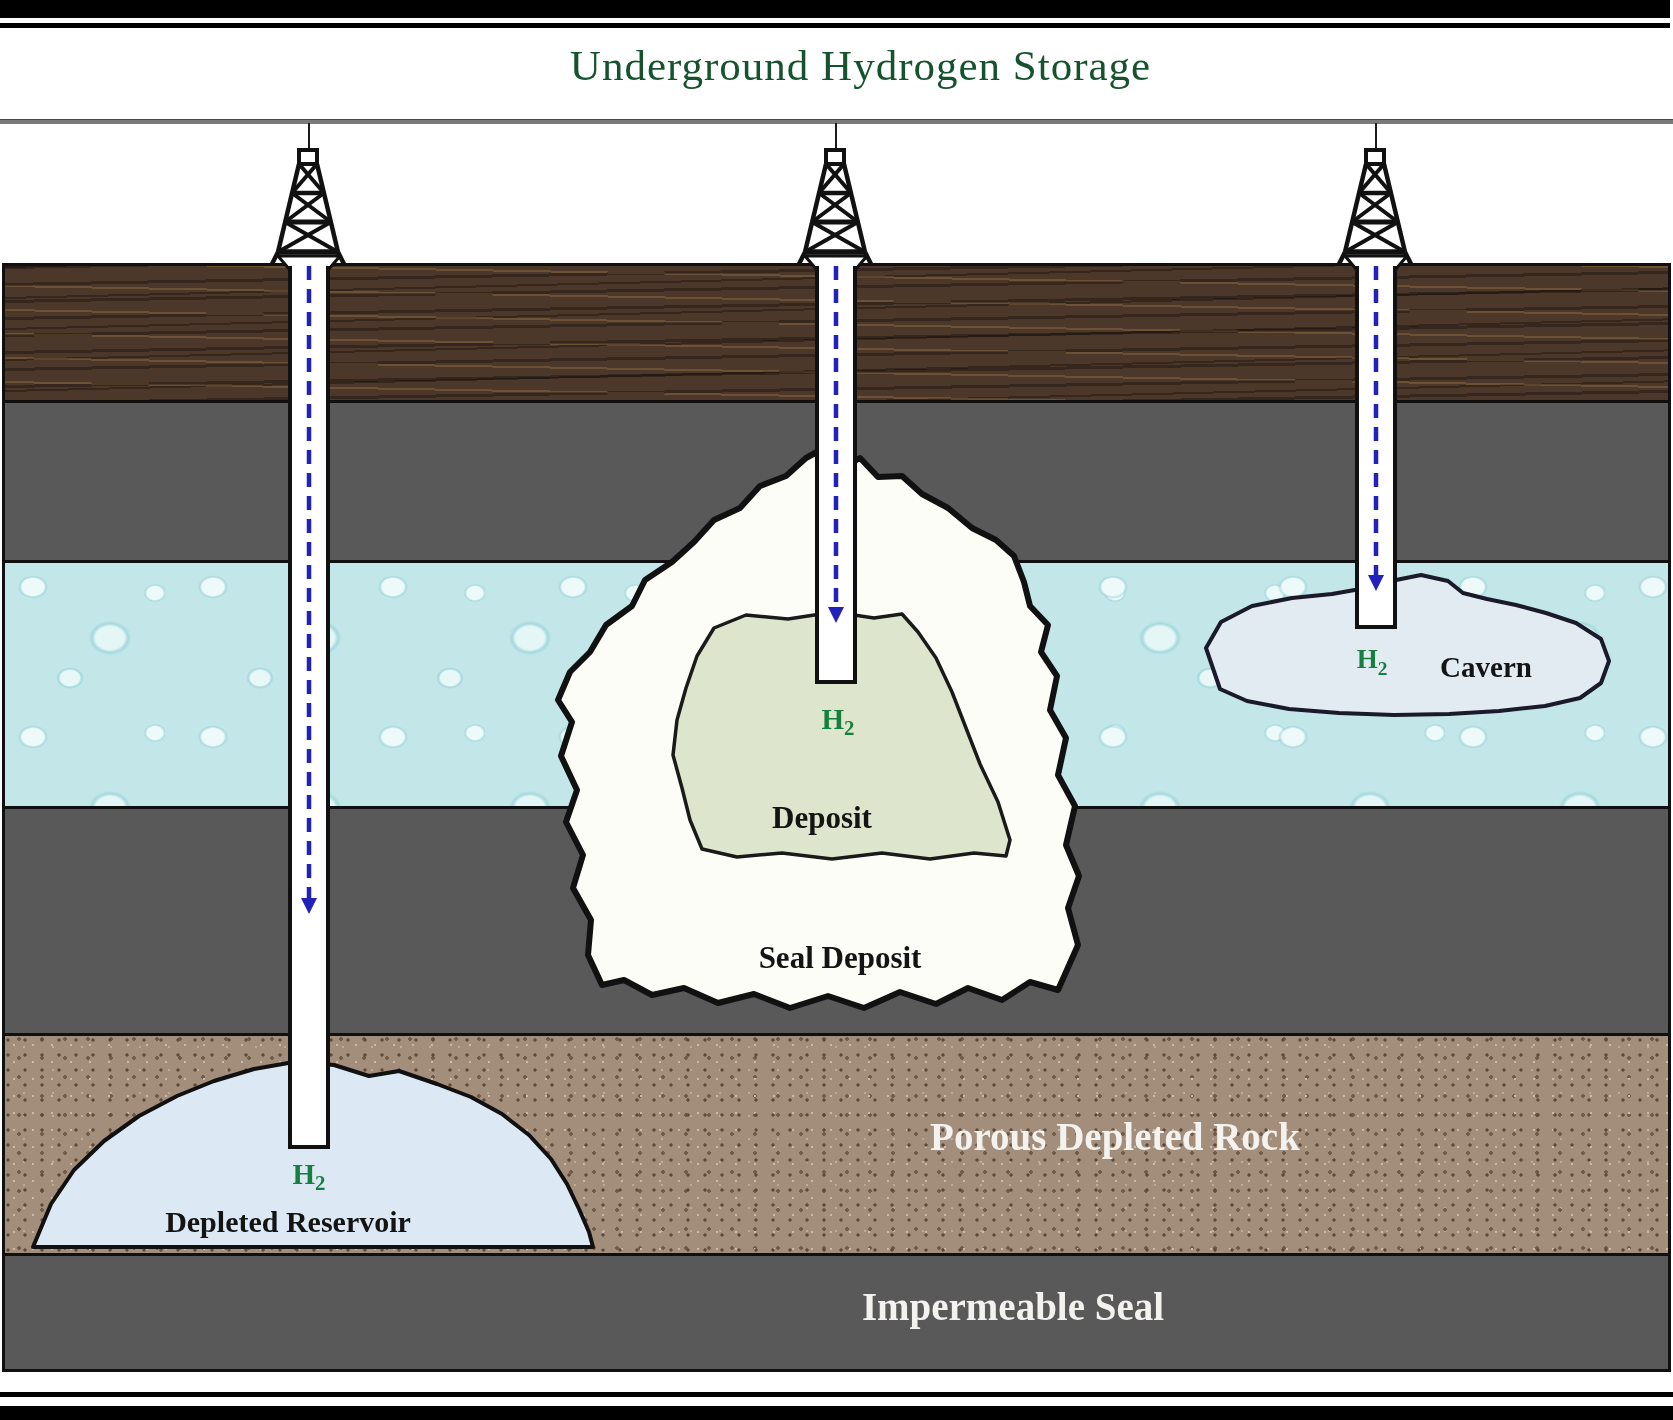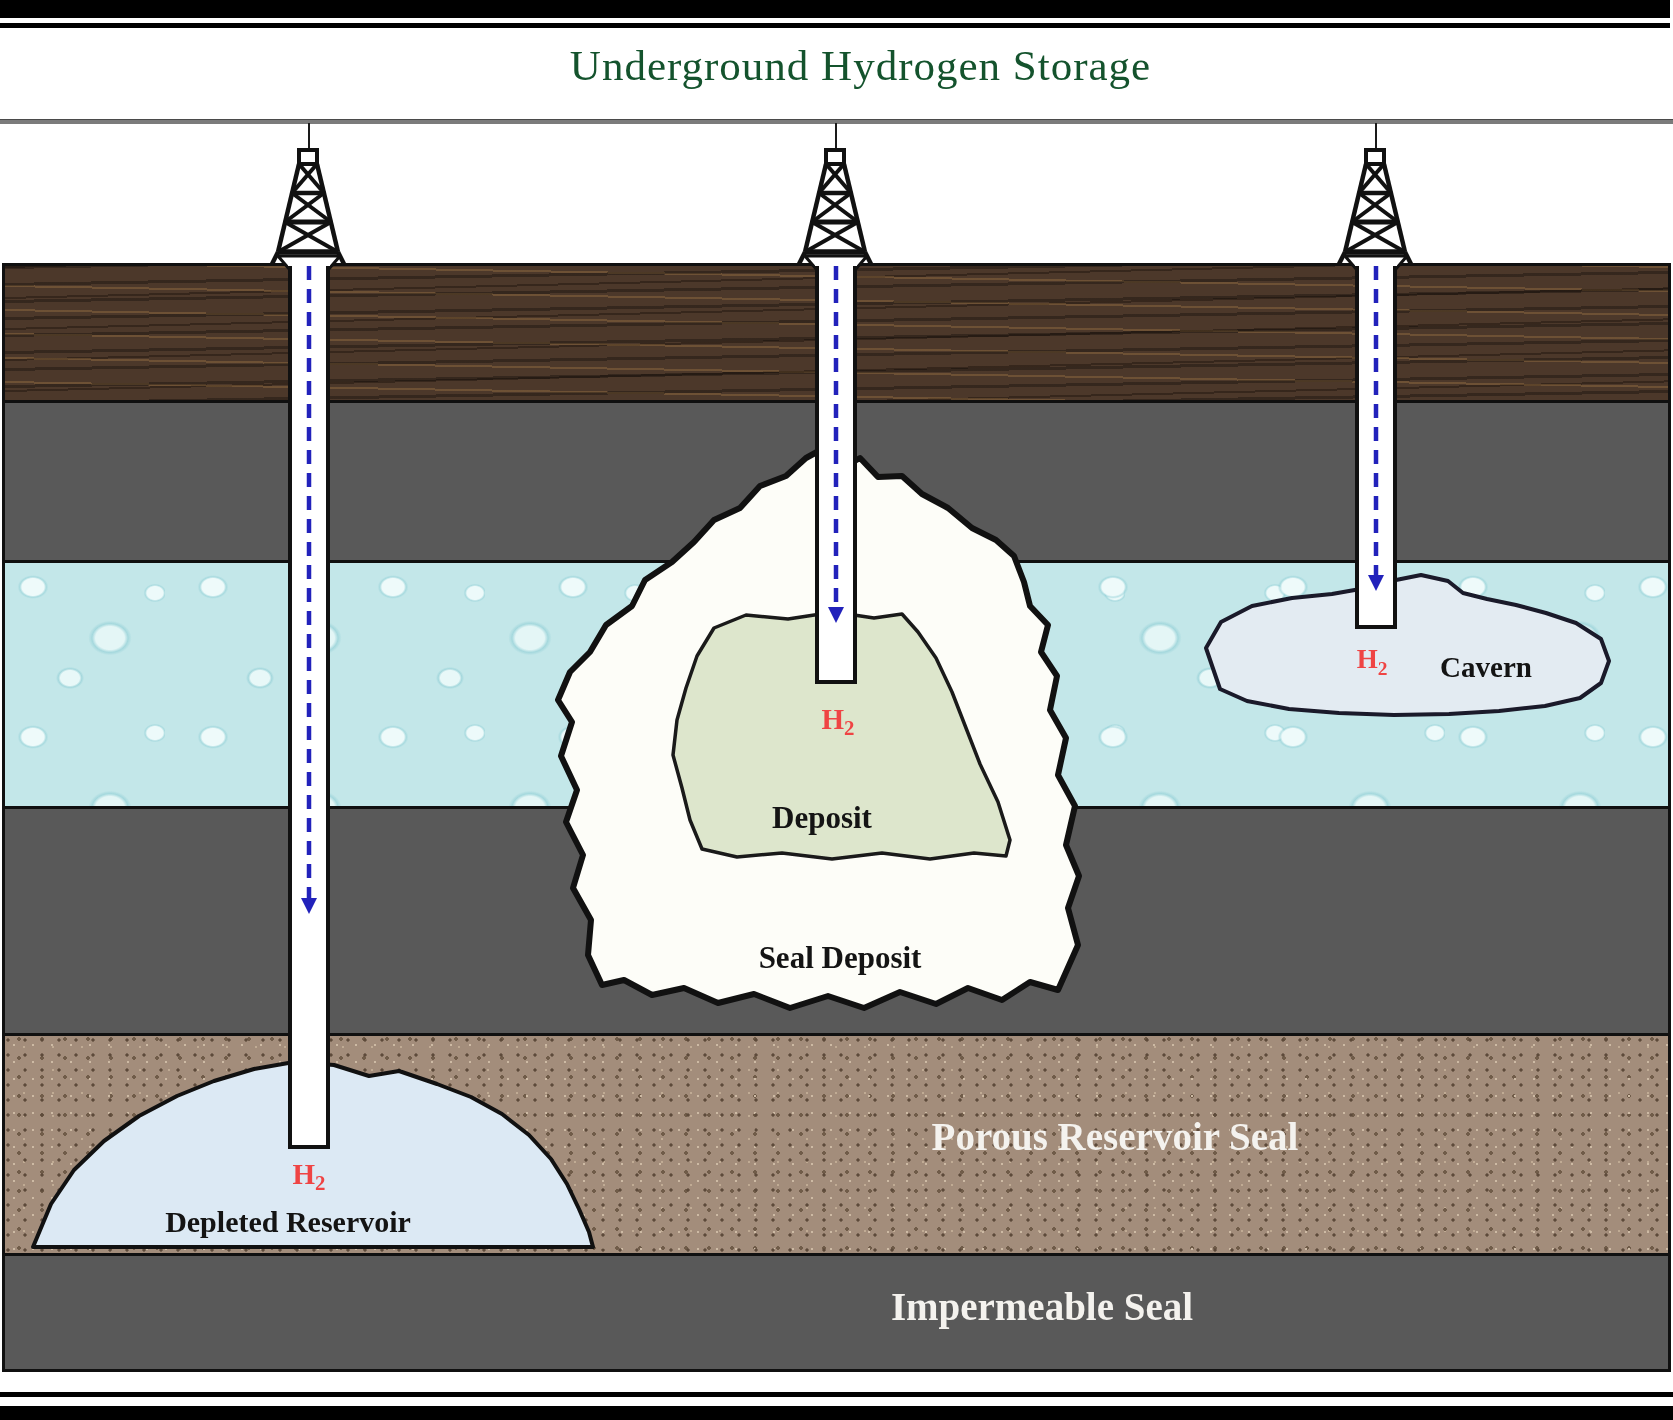--- a/index.html
+++ b/index.html
@@ -54,21 +54,21 @@
   
   #shapes{top:0;left:0;width:1673px;height:1420px;pointer-events:none;}
 
   
   .well-svg{pointer-events:none;}
 
   
   .lbl{position:absolute;transform:translate(-50%,-50%);white-space:nowrap;font-weight:700;}
   .lbl-dark{color:#141414;}
   .lbl-white{color:#f4f2ee;}
-  .lbl-h2{color:#ef4444;font-size:29px;}
+  .lbl-h2{color:#15803d;font-size:29px;}
   .lbl-h2 sub{font-size:.72em;}
   #lbl-cavern{font-size:31px;}
   #lbl-salt{font-size:31px;}
   #lbl-aquifer{font-size:29px;}
   #lbl-depleted{font-size:30px;}
   #lbl-porous{font-size:39px;}
   #lbl-seal{font-size:39px;}
 </style>
 </head>
 <body>
@@ -178,21 +178,21 @@
   <div class="lbl lbl-h2" style="left:309px;top:1177px;"><span>H</span><sub>2</sub></div>
   <div class="lbl lbl-dark" id="lbl-depleted" style="left:288px;top:1222px;text-align:right;">Depleted Reservoir</div>
 
   <div class="lbl lbl-h2" style="left:838px;top:722px;"><span>H</span><sub>2</sub></div>
   <div class="lbl lbl-dark" id="lbl-cavern" style="left:822px;top:818px;">Deposit</div>
   <div class="lbl lbl-dark" id="lbl-salt" style="left:840px;top:958px;">Seal Deposit</div>
 
   <div class="lbl lbl-h2" style="left:1372px;top:662px;font-size:27px;"><span>H</span><sub>2</sub></div>
   <div class="lbl lbl-dark" id="lbl-aquifer" style="left:1486px;top:667px;">Cavern</div>
 
-  <div class="lbl lbl-white" id="lbl-porous" style="left:1115px;top:1136px;">Porous Reservoir Seal</div>
-  <div class="lbl lbl-white" id="lbl-seal" style="left:1042px;top:1306px;">Impermeable Seal</div>
+  <div class="lbl lbl-white" id="lbl-porous" style="left:1115px;top:1136px;">Porous Depleted Rock</div>
+  <div class="lbl lbl-white" id="lbl-seal" style="left:1013px;top:1306px;">Impermeable Seal</div>
 
   <div class="abs" id="top-bar"></div>
   <div class="abs" id="top-line"></div>
   <div class="abs" id="bottom-line"></div>
   <div class="abs" id="bottom-bar"></div>
 
 </div>
 
 </body></html>

